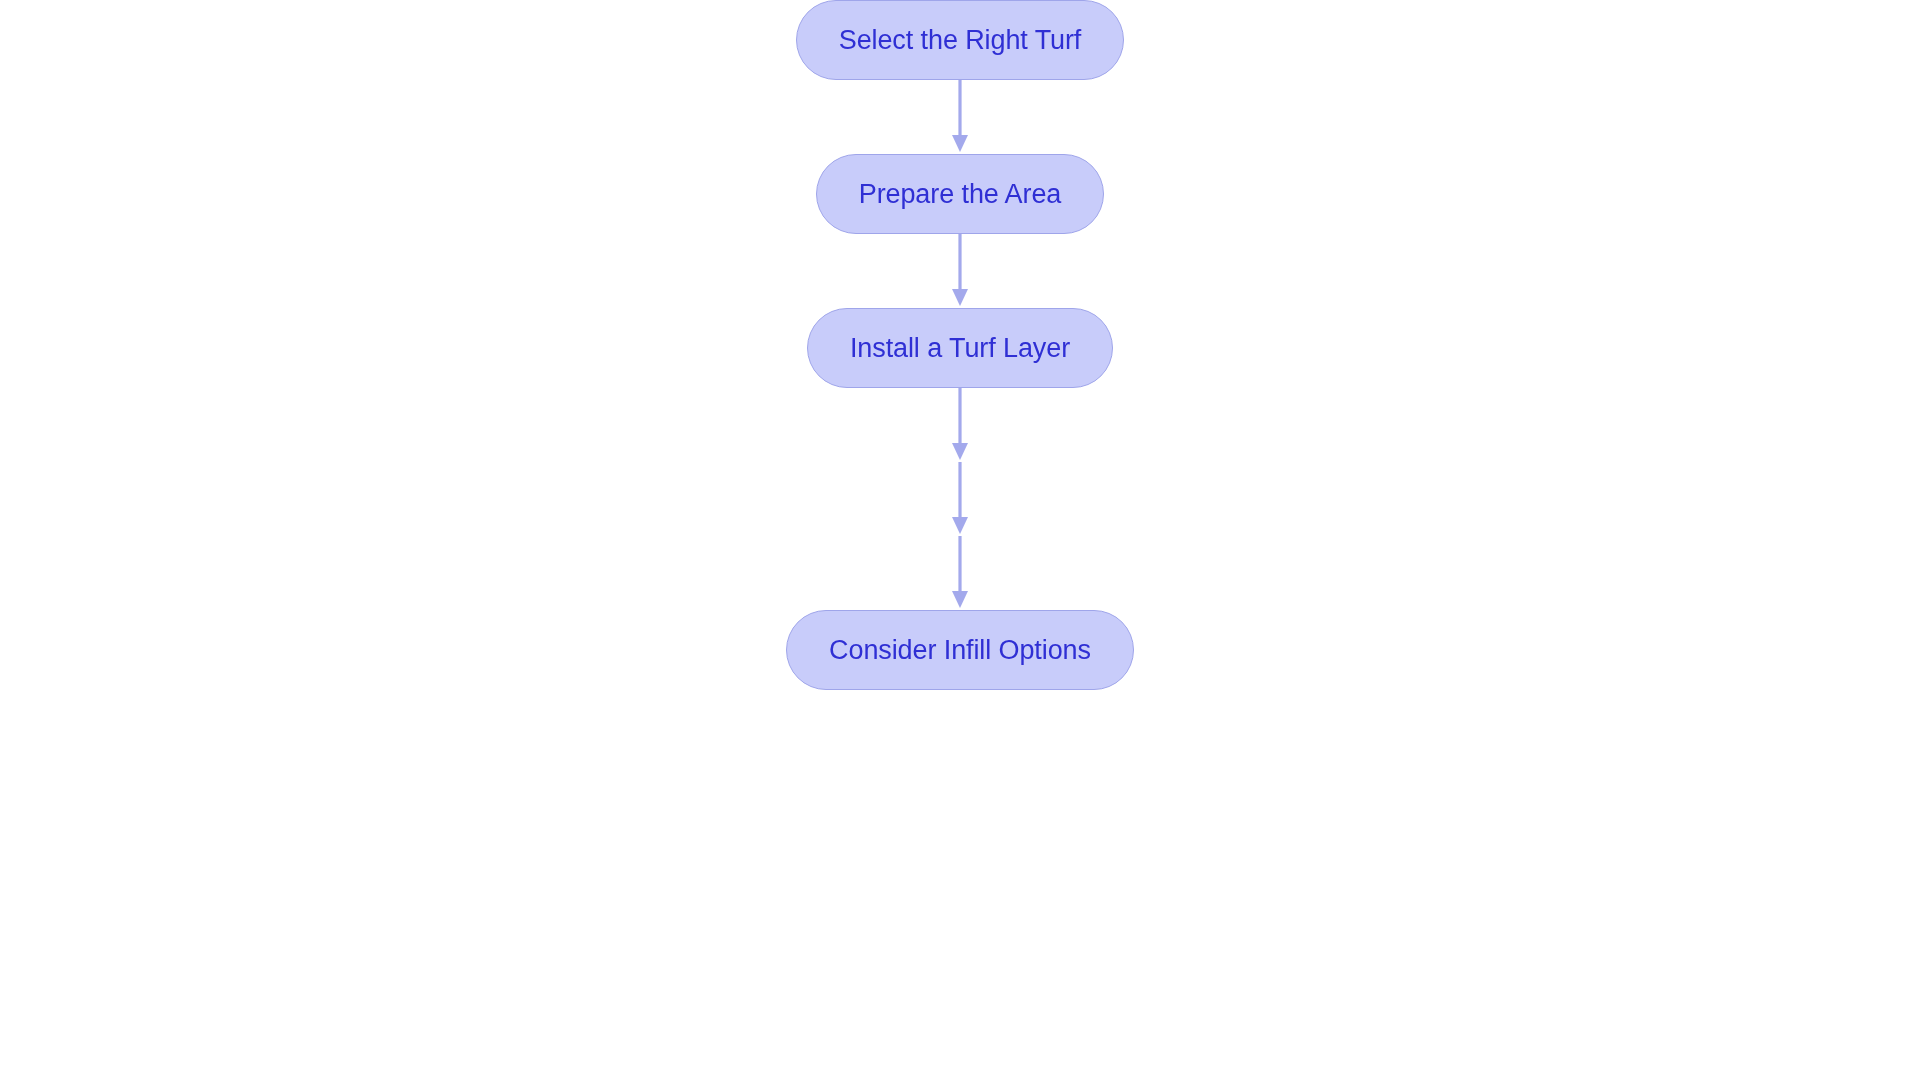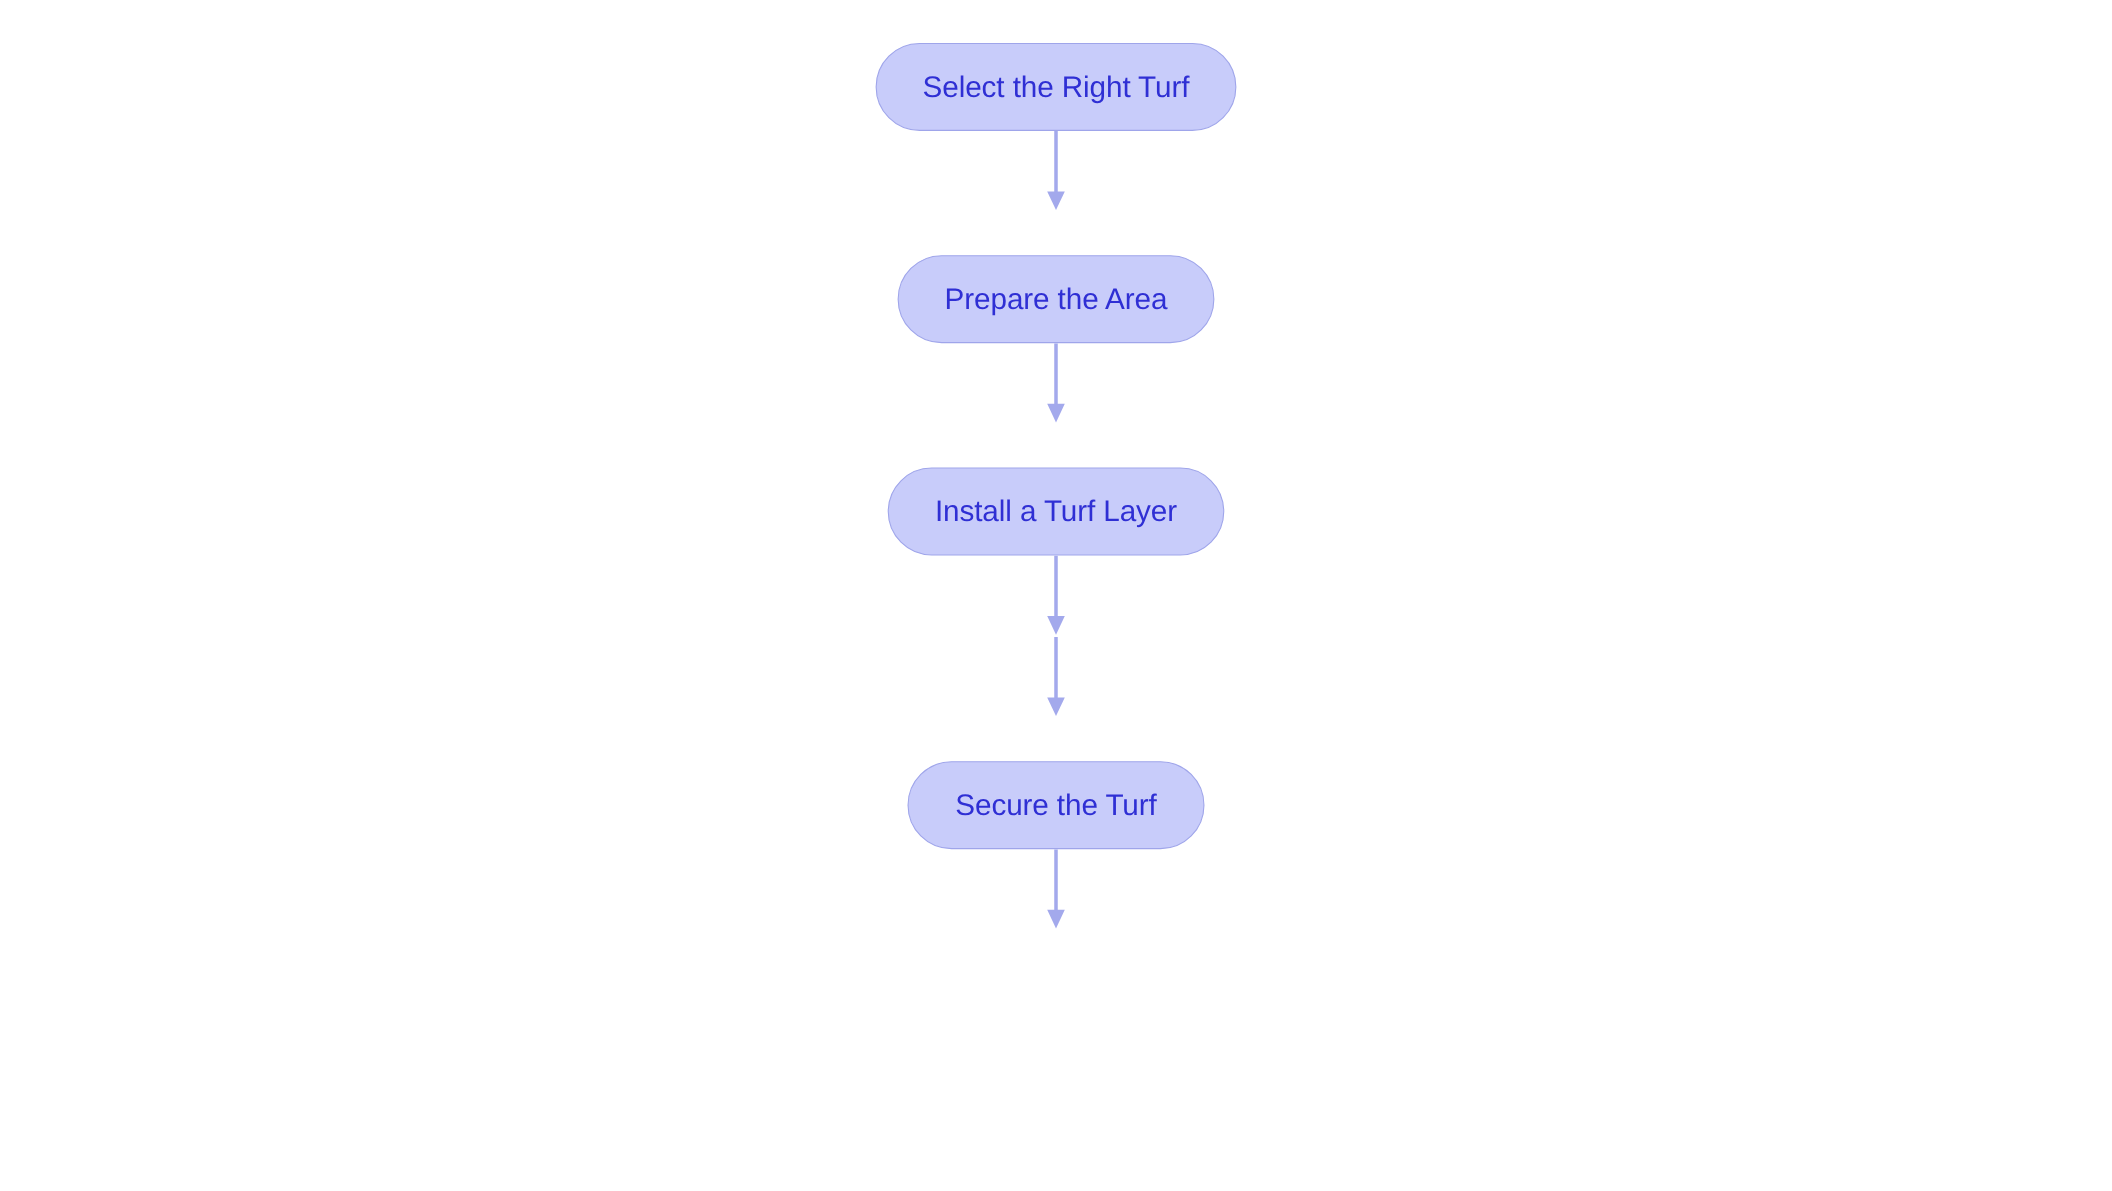--- a/index.html
+++ b/index.html
@@ -37,21 +37,20 @@
     height: 80px;
     min-width: 240px;
     padding: 0 42px;
     display: flex;
     align-items: center;
     justify-content: center;
     background: #c8ccfa;
     border: 1.6px solid #9fa5ea;
     border-radius: 40px;
     white-space: nowrap;
-    margin-top: 39px;
   }
 
   .node-label {
     font-size: 27px;
     font-weight: 400;
     color: #2f2fd4;
     letter-spacing: -0.1px;
     line-height: 1;
   }
 
@@ -108,25 +107,25 @@
     <line class="conn-line" x1="10" y1="0" x2="10" y2="57"></line>
     <polygon class="conn-head" points="2,55 18,55 10,72"></polygon>
   </svg>
 
 
   <svg class="connector" viewBox="0 0 20 74">
     <line class="conn-line" x1="10" y1="0" x2="10" y2="57"></line>
     <polygon class="conn-head" points="2,55 18,55 10,72"></polygon>
   </svg>
 
-  <div class="flow-step">
-    <div class="node">
-      <span class="node-label">Secure the Turf</span>
-    </div>
-  </div>
 
   <svg class="connector" viewBox="0 0 20 74">
     <line class="conn-line" x1="10" y1="0" x2="10" y2="57"></line>
     <polygon class="conn-head" points="2,55 18,55 10,72"></polygon>
   </svg>
 
+  <div class="flow-step">
+    <div class="node">
+      <span class="node-label">Consider Infill Options</span>
+    </div>
+  </div>
 
 </div>
 
 </body></html>

